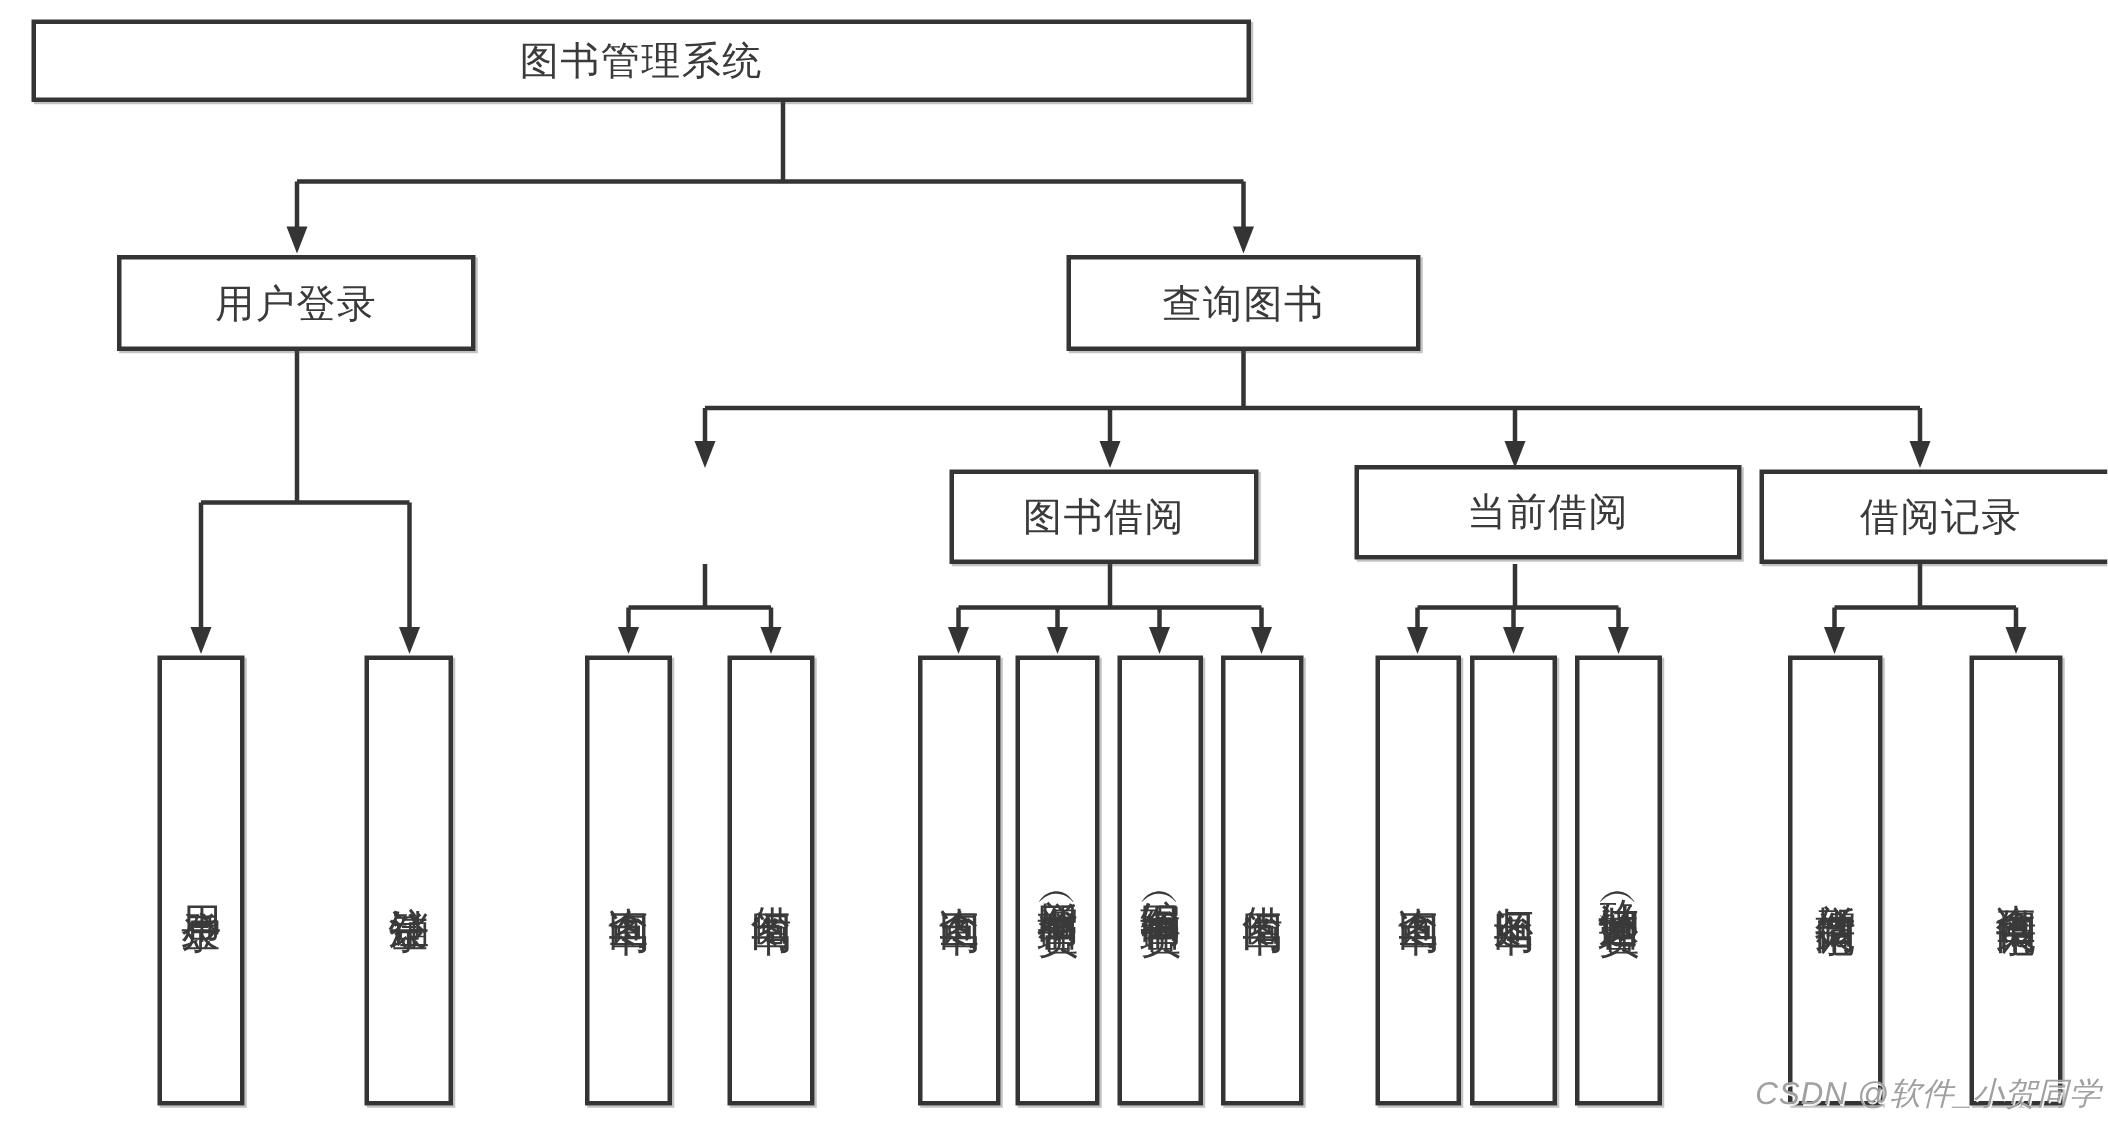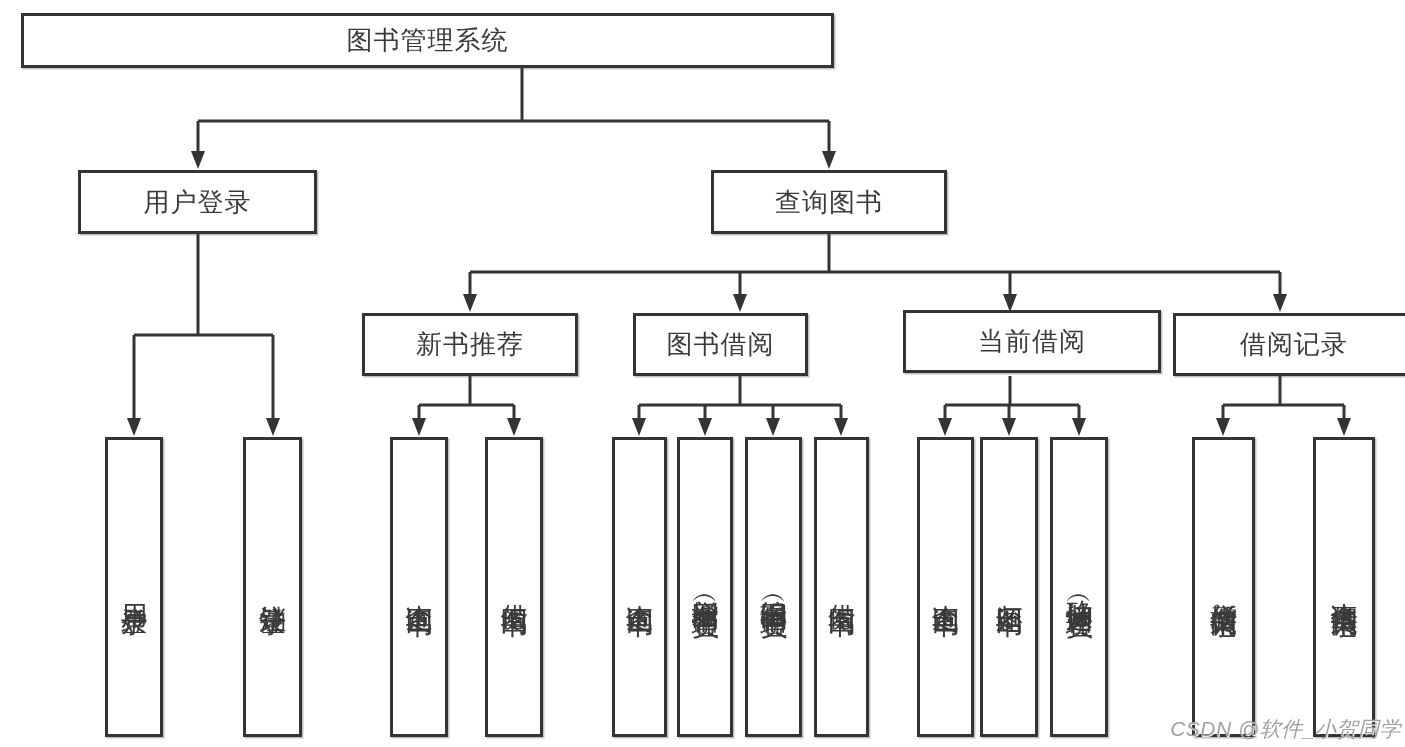--- a/index.html
+++ b/index.html
@@ -110,24 +110,21 @@
     <span class="label">图书管理系统</span>
   </div>
 
   <div class="node hbox" style="left:78px;top:170px;width:239px;height:64px">
     <span class="label">用户登录</span>
   </div>
   <div class="node hbox" style="left:711px;top:170px;width:236px;height:64px">
     <span class="label">查询图书</span>
   </div>
 
-  <div class="node hbox" style="left:362px;top:313px;width:216px;height:63px">
-    <span class="label">新书推荐</span>
-  </div>
-  <div class="node hbox" style="left:633px;top:313px;width:175px;height:63px">
+  <div class="node hbox" style="left:633px;top:313px;width:206px;height:63px">
     <span class="label">图书借阅</span>
   </div>
   <div class="node hbox" style="left:903px;top:310px;width:258px;height:63px">
     <span class="label">当前借阅</span>
   </div>
   <div class="node hbox" style="left:1173px;top:313px;width:242px;height:63px">
     <span class="label">借阅记录</span>
   </div>
 
   <div class="node vbox" style="left:105px;top:437px;width:58px;height:300px">

